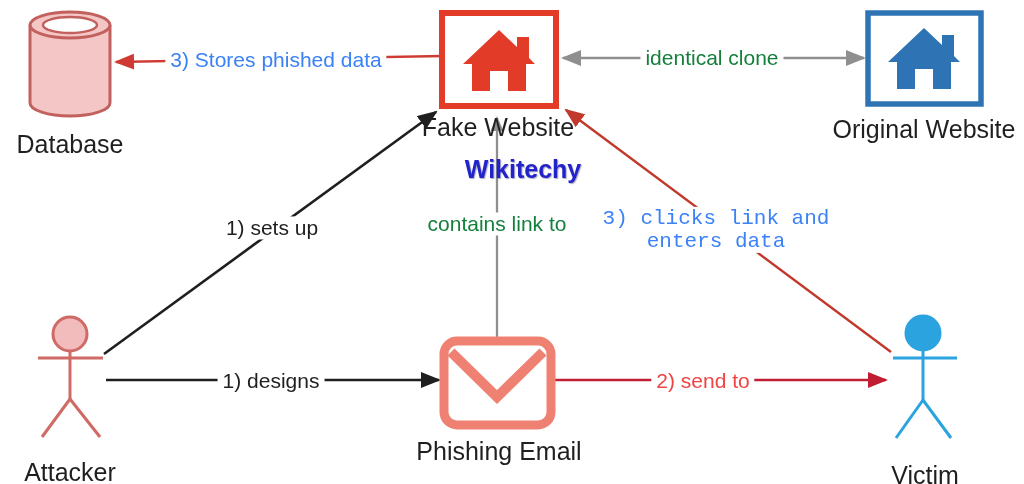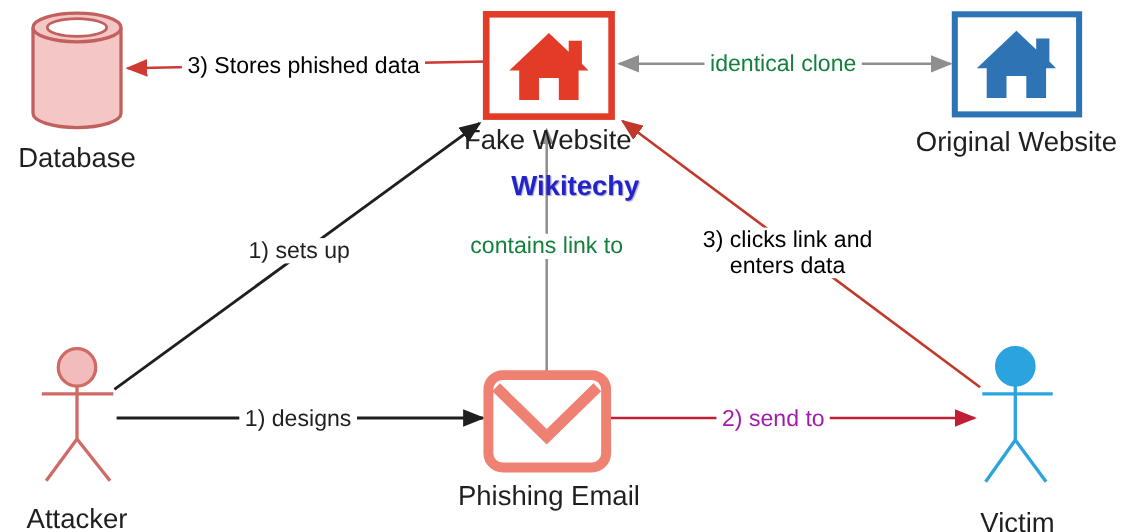--- a/index.html
+++ b/index.html
@@ -3,26 +3,26 @@
 <meta charset="utf-8">
 <style>
   html,body{margin:0;padding:0;background:#fff;}
   .canvas{position:relative;width:1024px;height:484px;background:#fff;overflow:hidden;
           font-family:"Liberation Sans",sans-serif;}
   .canvas svg{position:absolute;left:0;top:0;}
   .lbl{position:absolute;transform:translate(-50%,-50%);white-space:nowrap;
        font-size:25px;color:#1f1f1f;line-height:1.1;}
   .edge-lbl{font-size:21px;background:#fff;padding:0 5px;}
   .gray{color:#15803d;}
-  .red{color:#000000;}
-  .crimson{color:#a21caf;}
+  .red{color:#3b82f6;}
+  .crimson{color:#ef4444;}
   .watermark{font-weight:bold;color:#2323cc;font-size:25px;
              text-shadow:1px 1px 1px rgba(10,10,80,.35);text-align:center;}
   .multi{text-align:center;white-space:nowrap;}
-  .multi span{display:block;}
+  .multi span{display:block;font-family:Liberation Mono, monospace;}
 </style>
 </head>
 <body>
 
 <div class="canvas">
 
   <svg width="1024" height="484" viewBox="0 0 1024 484">
     <defs>
       <marker id="mBlack" markerUnits="userSpaceOnUse" markerWidth="20" markerHeight="16" refX="18" refY="8" orient="auto">
         <path d="M0,0 L20,8 L0,16 Z" fill="#1f1f1f"></path>

